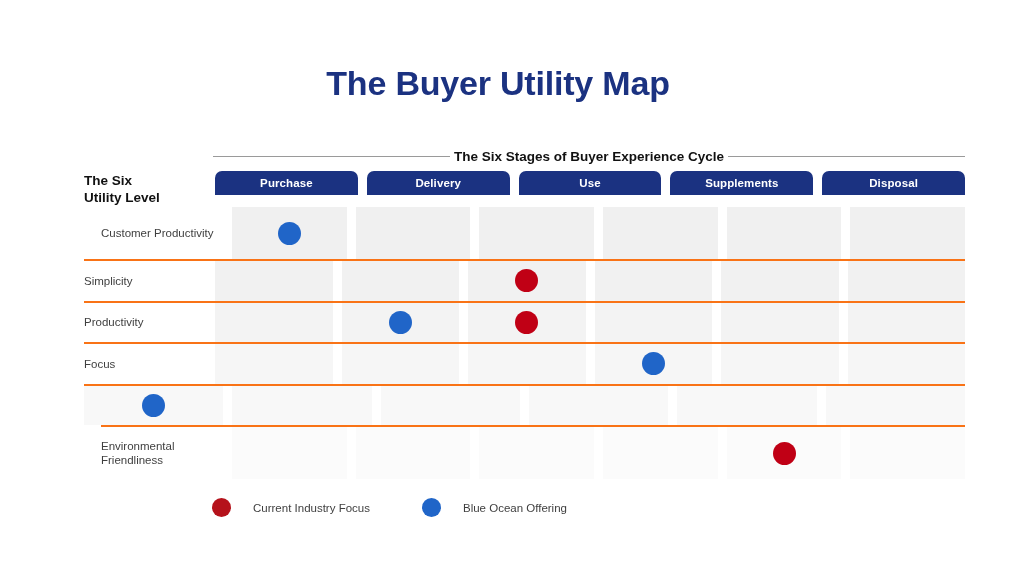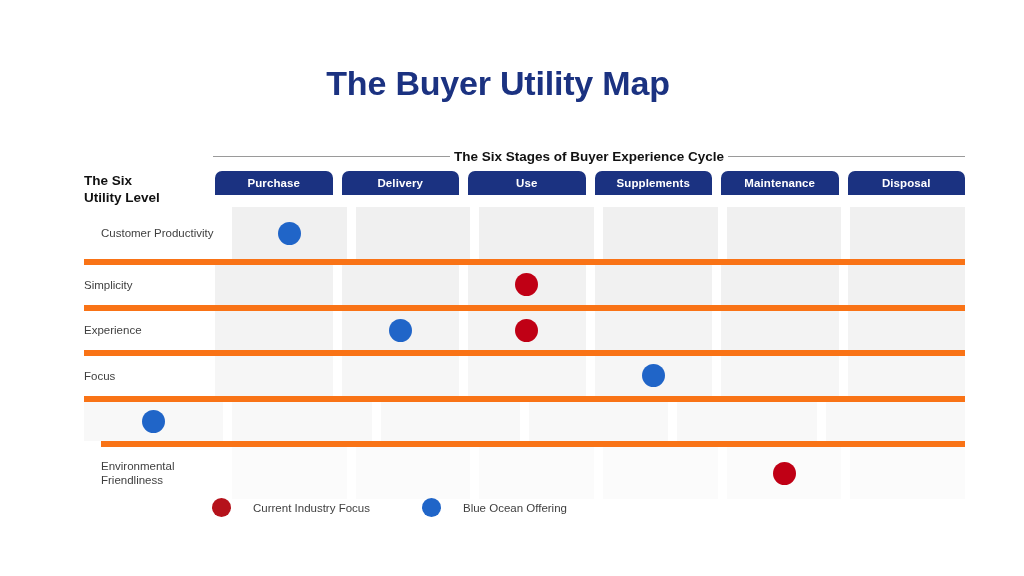--- a/index.html
+++ b/index.html
@@ -101,21 +101,21 @@
     position: absolute;
     left: 0px;
     top: 36px;
     width: 881px;
     height: 280px;
   }
   .grid-row {
     position: relative;
     display: flex;
     height: 39.5px;
-    border-top: 6px solid #f97316;
+    border-top: 2px solid #f97316;
   }
   .grid-row:first-child {
     border-top: none;
   }
   .row-label {
     flex: 0 0 131px;
     font-size: 11.5px;
     color: #3f3f3f;
     line-height: 1.26;
     display: flex;
@@ -207,23 +207,20 @@
       <div class="col-header">
         <span>Delivery</span>
       </div>
       <div class="col-header">
         <span>Use</span>
       </div>
       <div class="col-header">
         <span>Supplements</span>
       </div>
       <div class="col-header">
-        <span>Maintenance</span>
-      </div>
-      <div class="col-header">
         <span>Disposal</span>
       </div>
     </div>
   <div id="grid-body">
       <div class="grid-row r0 tall">
         <div class="row-label">
           <span>Customer Productivity</span>
         </div>
         <div class="row-cells">
           <div class="cell">
@@ -246,21 +243,21 @@
           <div class="cell">
             <div class="dot red"></div>
           </div>
           <div class="cell"></div>
           <div class="cell"></div>
           <div class="cell"></div>
         </div>
       </div>
       <div class="grid-row r2">
         <div class="row-label">
-          <span>Experience</span>
+          <span>Productivity</span>
         </div>
         <div class="row-cells">
           <div class="cell"></div>
           <div class="cell">
             <div class="dot blue"></div>
           </div>
           <div class="cell">
             <div class="dot red"></div>
           </div>
           <div class="cell"></div>

